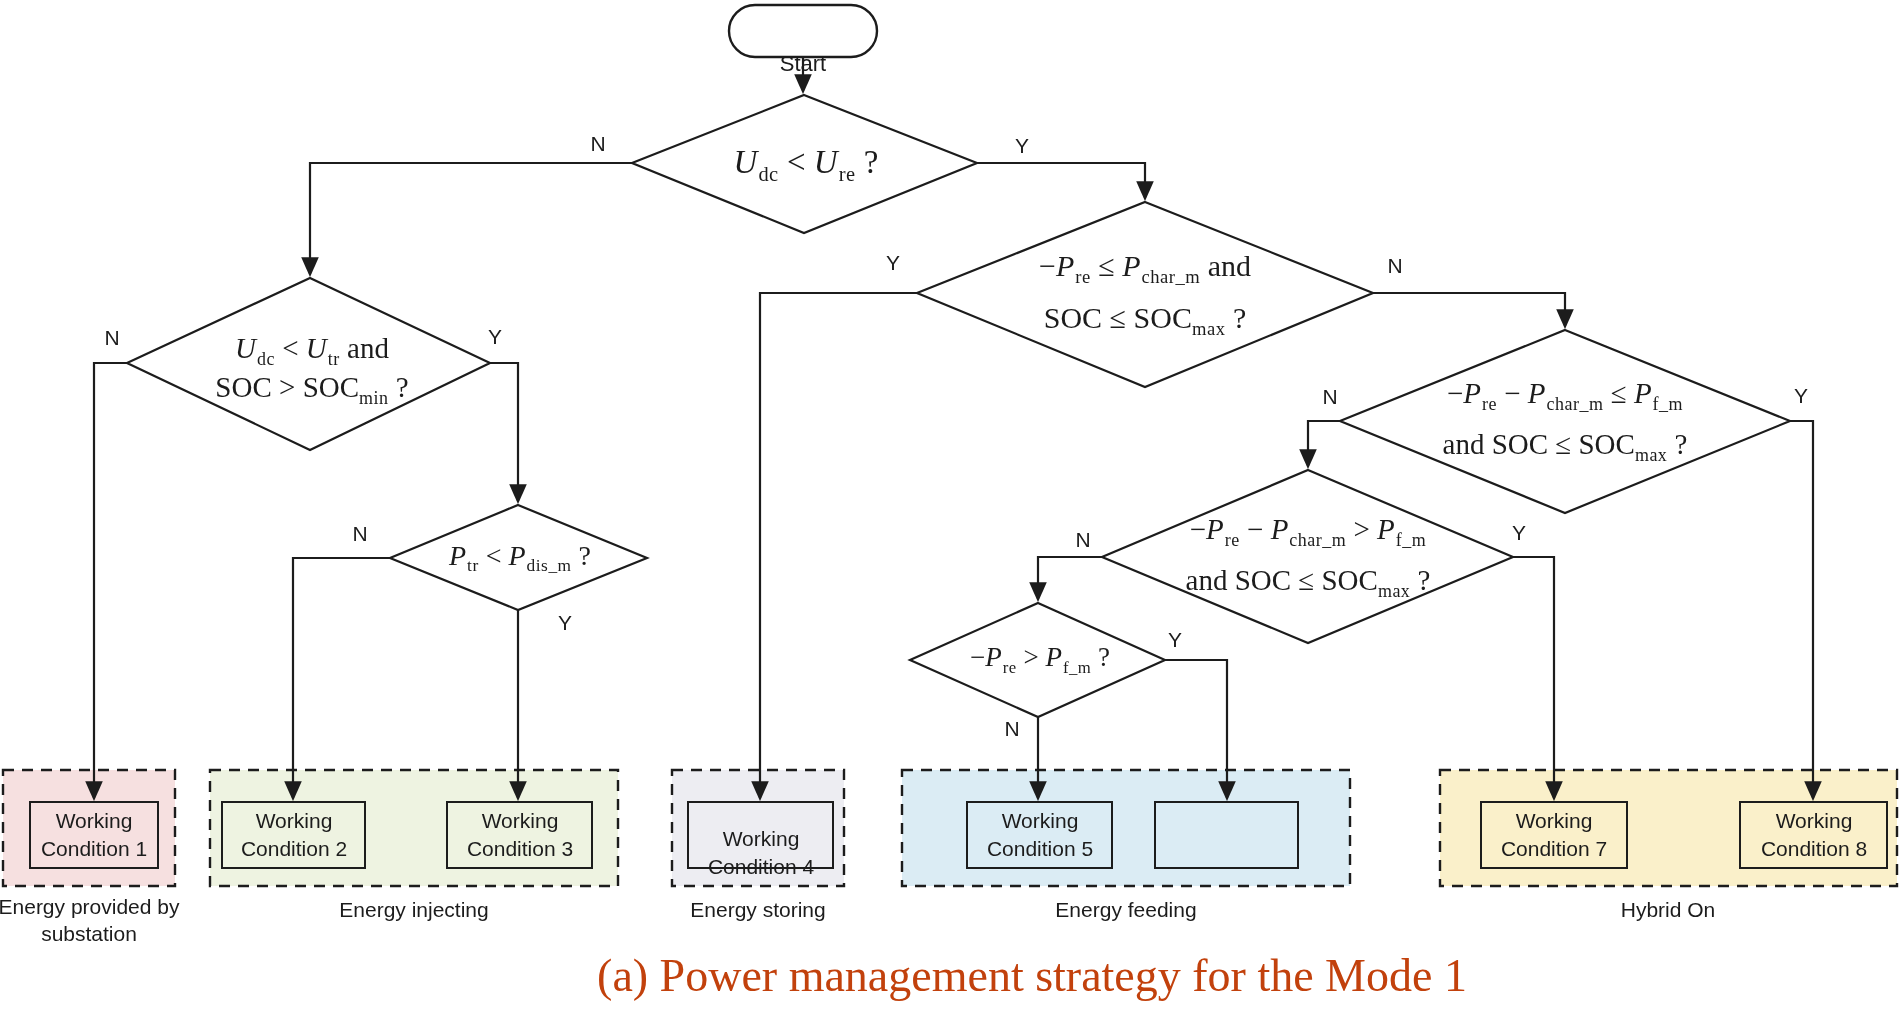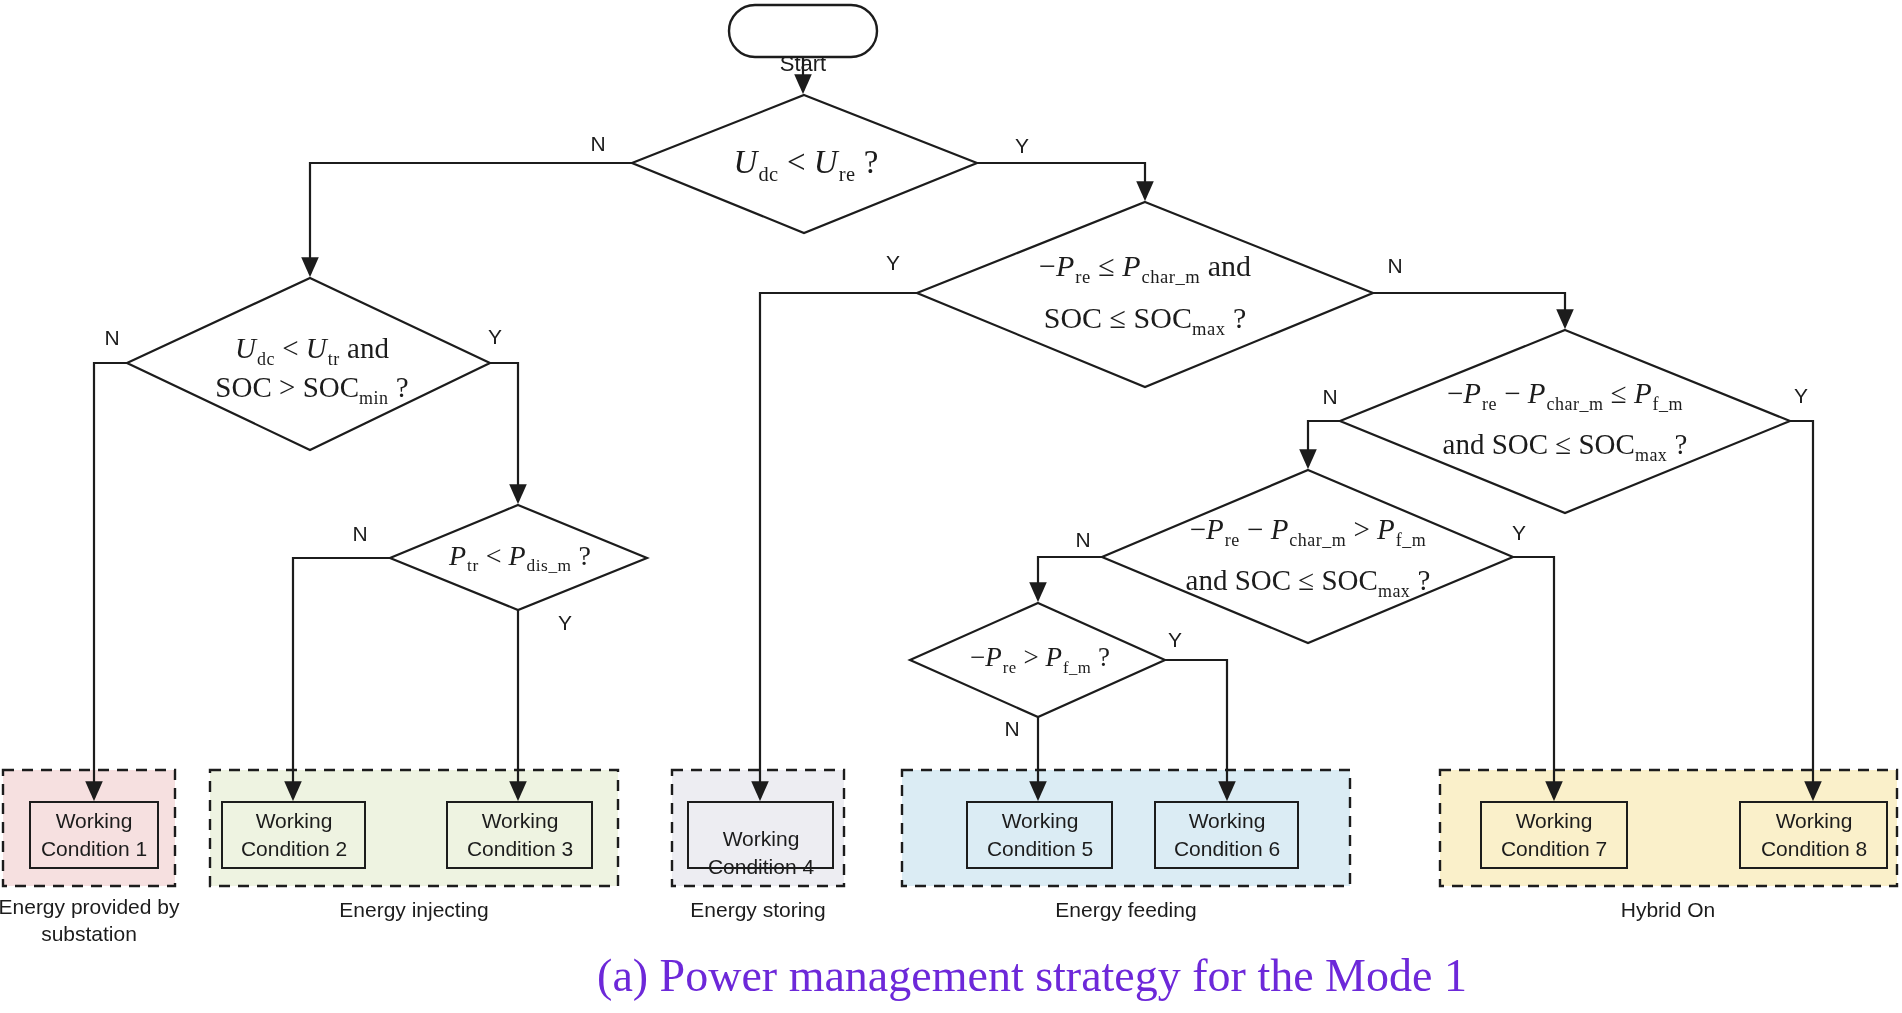--- a/index.html
+++ b/index.html
@@ -9,21 +9,21 @@
   .txt{position:absolute;transform:translate(-50%,-50%);white-space:nowrap;text-align:center;color:#1c1c1c;}
   .math{font-family:"Liberation Serif",serif;}
   .math sub{font-size:0.62em;font-style:normal;letter-spacing:0.5px;}
   .math i{padding-right:1px;}
   .lbl{font-size:21px;color:#1c1c1c;}
   .boxlbl{position:absolute;transform:translate(-50%,-50%);width:142px;text-align:center;
           font-size:21px;line-height:1.32;color:#1c1c1c;}
   .grplbl{position:absolute;transform:translate(-50%,0);text-align:center;font-size:21px;
           line-height:1.3;color:#1c1c1c;}
   .caption{position:absolute;transform:translate(-50%,-50%);font-family:"Liberation Serif",serif;
-           font-size:46px;color:#6d28d9;white-space:nowrap;}
+           font-size:46px;color:#c2410c;white-space:nowrap;}
   .startlbl{font-size:22px;}
 </style>
 </head>
 <body>
 
 <div id="stage">
 
   <svg id="wires" width="1902" height="1013" viewBox="0 0 1902 1013">
     <defs>
       <marker id="arr" markerWidth="9" markerHeight="8" refX="7.6" refY="4" orient="auto">
@@ -114,21 +114,20 @@
   <div class="txt lbl" style="left:1083px;top:540px;">N</div>
   <div class="txt lbl" style="left:1519px;top:533px;">Y</div>
   <div class="txt lbl" style="left:1012px;top:729px;">N</div>
   <div class="txt lbl" style="left:1175px;top:640px;">Y</div>
 
   <div class="boxlbl" style="left:94px;top:835px;">Working Condition 1</div>
   <div class="boxlbl" style="left:294px;top:835px;">Working Condition 2</div>
   <div class="boxlbl" style="left:520px;top:835px;">Working Condition 3</div>
   <div class="boxlbl" style="left:761px;top:835px;margin-top:18px;">Working Condition 4</div>
   <div class="boxlbl" style="left:1040px;top:835px;">Working Condition 5</div>
-  <div class="boxlbl" style="left:1227px;top:835px;">Working Condition 6</div>
   <div class="boxlbl" style="left:1554px;top:835px;">Working Condition 7</div>
   <div class="boxlbl" style="left:1814px;top:835px;">Working Condition 8</div>
 
   <div class="grplbl" style="left:89px;top:893px;width:190px;">Energy provided by substation</div>
   <div class="grplbl" style="left:414px;top:896px;white-space:nowrap;">Energy injecting</div>
   <div class="grplbl" style="left:758px;top:896px;white-space:nowrap;">Energy storing</div>
   <div class="grplbl" style="left:1126px;top:896px;white-space:nowrap;">Energy feeding</div>
   <div class="grplbl" style="left:1668px;top:896px;white-space:nowrap;">Hybrid On</div>
 
   <div class="caption" style="left:1032px;top:975px;">(a) Power management strategy for the Mode 1</div>

